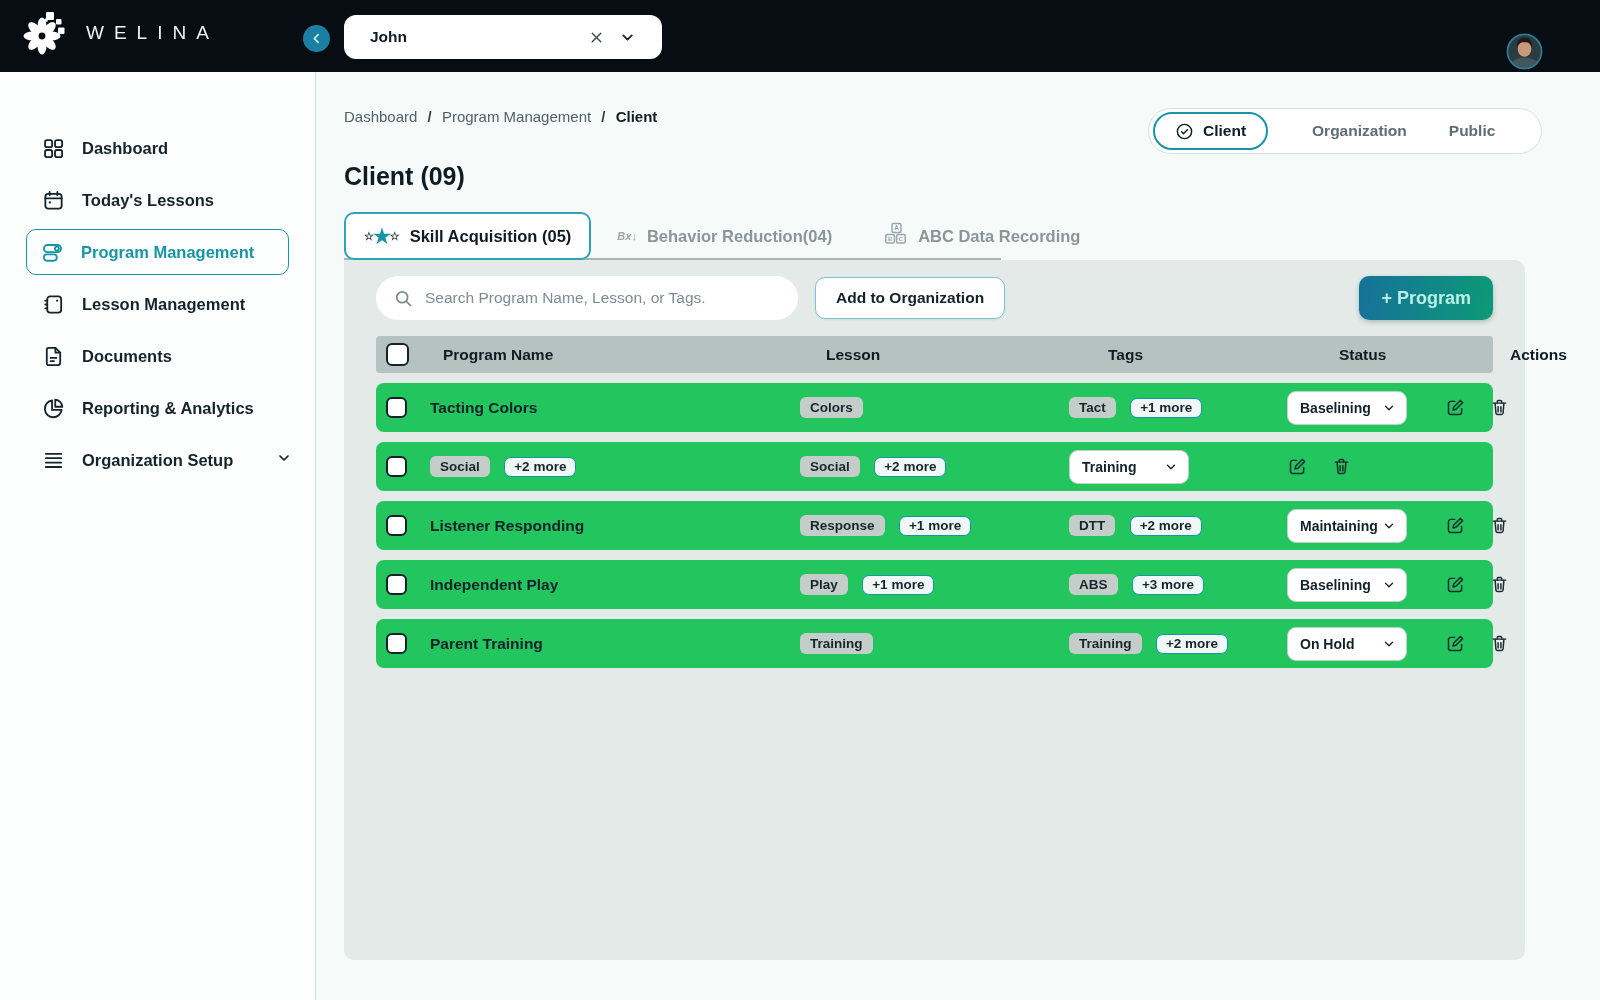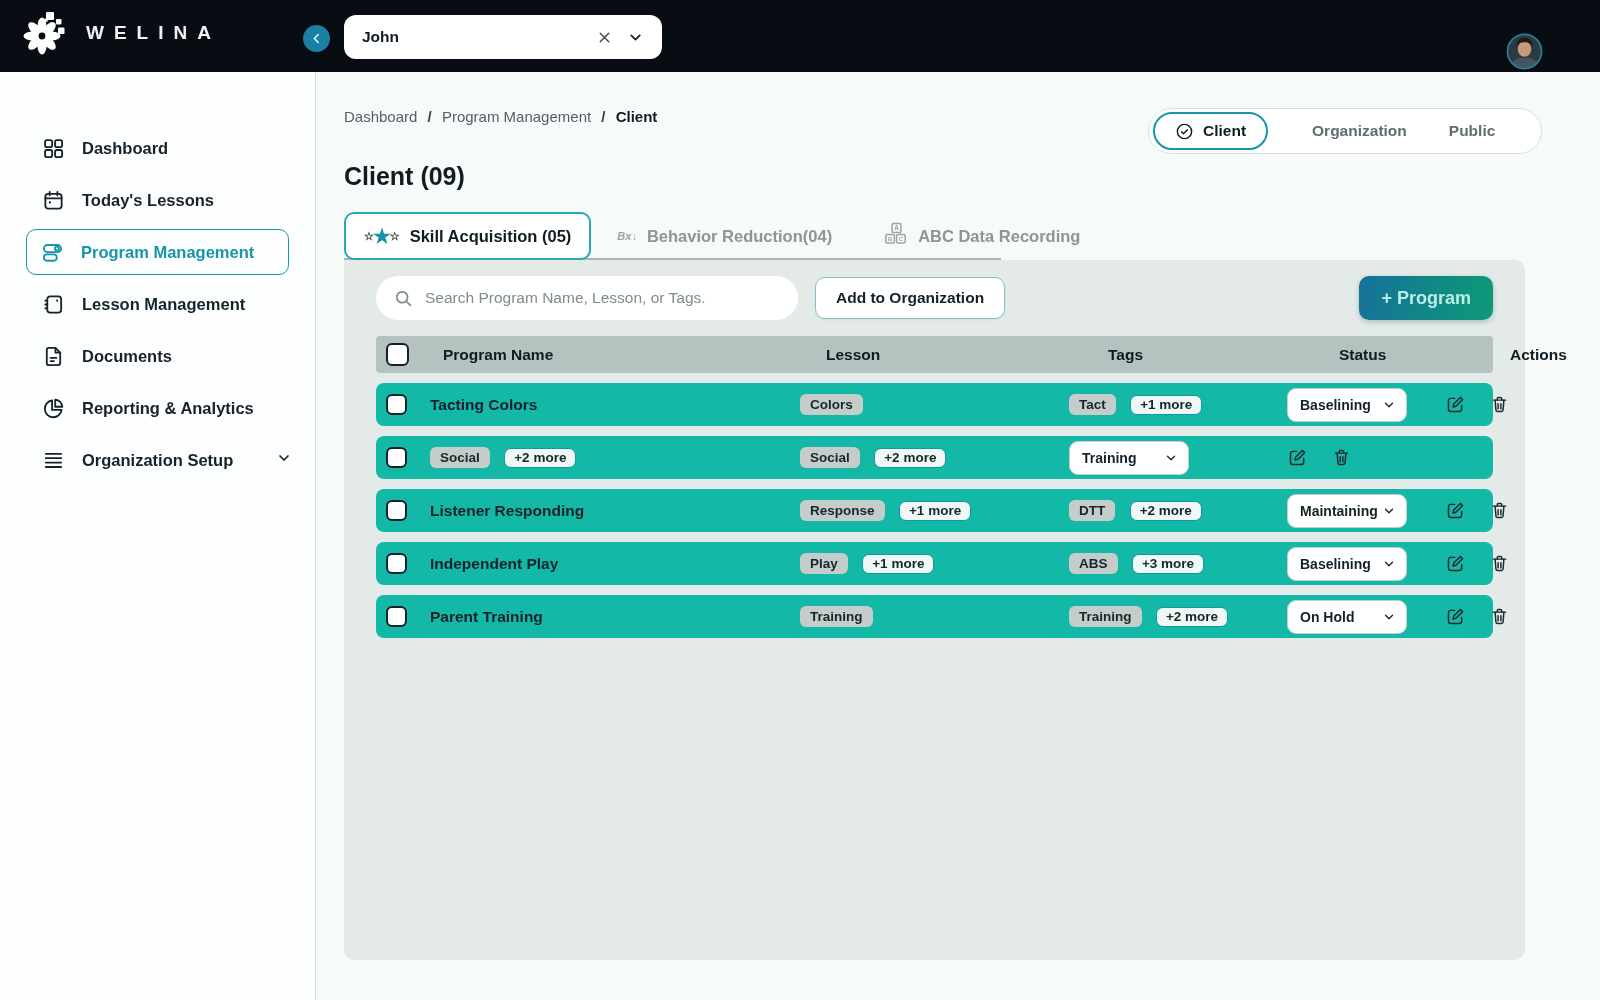--- a/index.html
+++ b/index.html
@@ -3,27 +3,27 @@
 <meta charset="utf-8">
 <style>
   * { margin:0; padding:0; box-sizing:border-box; }
   html,body { width:1600px; height:1000px; overflow:hidden;
     font-family:"Liberation Sans", sans-serif; background:#f6faf8; }
 
   
   .header { position:absolute; top:0; left:0; width:1600px; height:72px;
     background:#070d12; z-index:10; }
   .logo-wrap { position:absolute; left:22px; top:8px; display:flex; align-items:center; gap:16px; }
-  .brand-name { color:#edf5f5; font-size:19px; font-weight:700; letter-spacing:10px; }
+  .brand-name { color:#edf5f5; font-size:19px; font-weight:400; letter-spacing:10px; }
   .collapse-btn { position:absolute; left:303px; top:25px; width:27px; height:27px;
     border-radius:50%; background:#1b7fa3; display:flex; align-items:center;
     justify-content:center; cursor:pointer; z-index:12; }
   .client-select { position:absolute; left:344px; top:15px; width:318px; height:44px;
     background:#ffffff; border-radius:12px; display:flex; align-items:center;
-    padding:0 18px; cursor:pointer; }
+    padding:0 26px; cursor:pointer; }
   .client-select .value { flex:1; font-size:15.5px; font-weight:700; color:#101d24; }
   .client-select .sep-gap { width:14px; }
   .avatar { position:absolute; right:57px; top:33px; width:37px; height:37px; border-radius:50%;
     cursor:pointer; }
 
   
   .sidebar { position:absolute; top:72px; left:0; width:316px; height:928px;
     background:#fdfffe; border-right:1px solid #c5e0db; padding-top:50px; }
   .side-item { height:52px; display:flex; align-items:center; gap:17px; padding-left:42px;
     font-size:16.5px; font-weight:700; color:#15232b; cursor:pointer; }
@@ -87,21 +87,21 @@
     box-shadow:0 1px 2px rgba(20,60,60,.08); }
   .program-btn { margin-left:auto; height:44px; padding:0 22px; border:none; border-radius:10px;
     background:linear-gradient(100deg,#16719a 0%,#0d9a76 100%); color:#b8efe7;
     font-size:18px; font-weight:600; display:flex; align-items:center; cursor:pointer;
     font-family:"Liberation Sans", sans-serif; box-shadow:0 2px 5px rgba(10,60,70,.25); }
 
   .grid-cols { display:grid; grid-template-columns:44px 370px 269px 218px 158px 1fr;
     align-items:center; padding-left:10px; }
   .thead { margin-top:16px; height:37px; background:#b6c2bf; border-radius:4px;
     font-size:15.5px; font-weight:800; color:#0f1c22;gap:13px; }
-  .trow { margin-top:10px; height:43px; background:#14b8a6; border-radius:8px; }
+  .trow { margin-top:10px; height:49px; background:#22c55e; border-radius:8px; }
   .trow .name { font-size:15.5px; font-weight:700; color:#13222a; }
 
   .checkbox { width:21px; height:21px; border:2px solid #13222a; border-radius:6px;
     background:#fff; display:inline-block; cursor:pointer; }
   .thead .checkbox { width:23px; height:23px; }
 
   .chip { display:inline-block; background:#c5cdca; border-radius:6px; padding:3px 10px;
     font-size:13.5px; font-weight:700; color:#17262c; white-space:nowrap; }
   .chip.more { background:#f0f8f6; border:1.5px solid #1795a7; border-radius:7px;
     padding:1.5px 9px; margin-left:10px; cursor:pointer; }

